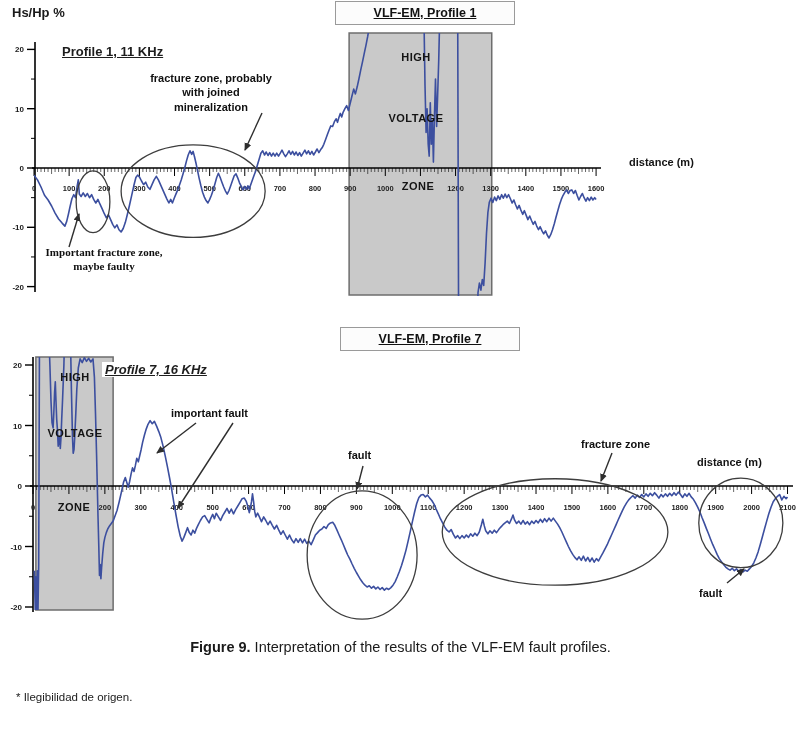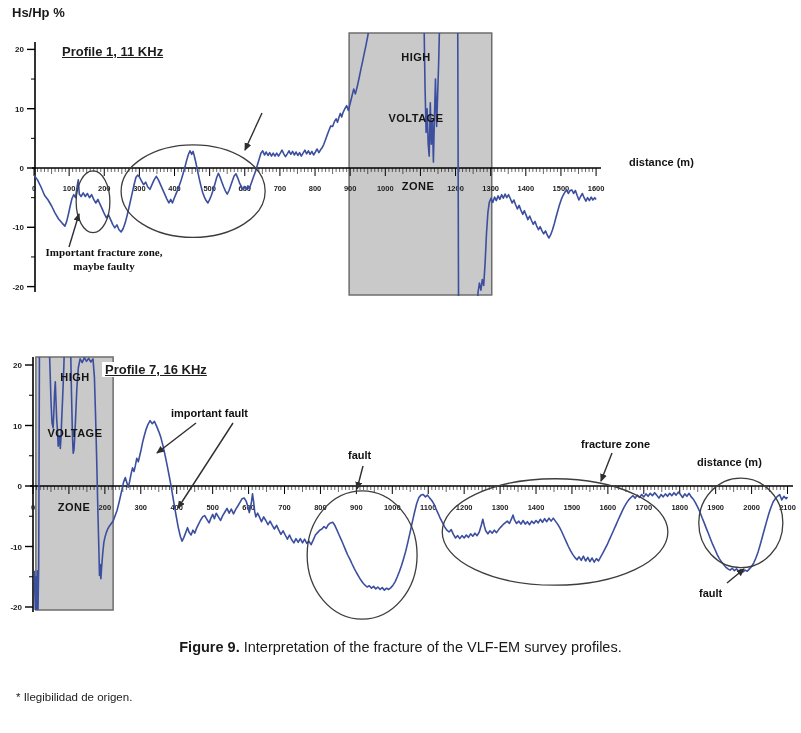--- a/index.html
+++ b/index.html
@@ -512,40 +512,49 @@
         <line x1="196" y1="423" x2="157" y2="453" stroke="#2e2e2e" stroke-width="1.4" marker-end="url(#ah)"></line>
         <line x1="233" y1="423" x2="178" y2="508" stroke="#2e2e2e" stroke-width="1.4" marker-end="url(#ah)"></line>
         <line x1="363" y1="466" x2="357" y2="489" stroke="#2e2e2e" stroke-width="1.4" marker-end="url(#ah)"></line>
         <line x1="612" y1="453" x2="601" y2="481" stroke="#2e2e2e" stroke-width="1.4" marker-end="url(#ah)"></line>
         <line x1="727" y1="583" x2="744" y2="569" stroke="#2e2e2e" stroke-width="1.4" marker-end="url(#ah)"></line>
       </g>
     </svg>
 
   <div class="abs hslabel" style="left:12px;top:5px;">Hs/Hp %</div>
 
+  <div class="abs title-box" style="left:335px;top:1px;width:178px;">
+    <span>VLF-EM, Profile 1</span>
+  </div>
   <div class="abs subtitle" style="left:62px;top:44px;">Profile 1, 11 KHz</div>
 
   <div class="abs zone-word" style="left:391px;top:51px;width:50px;">HIGH</div>
   <div class="abs zone-word" style="left:384px;top:112px;width:64px;">VOLTAGE</div>
   <div class="abs zone-word" style="left:392px;top:180px;width:52px;">ZONE</div>
 
+  <div class="abs anno" style="left:130px;top:71px;width:162px;">fracture zone, probably
+with joined
+mineralization</div>
   <div class="abs anno" style="left:28px;top:245px;width:152px;font-family:Liberation Serif, serif;">Important fracture zone,
 maybe faulty</div>
   <div class="abs dist" style="left:629px;top:156px;">distance (m)</div>
 
-  <div class="abs subtitle bg" style="left:102px;top:362px;">Profile 7, 16 KHz</div>
+  <div class="abs title-box" style="left:340px;top:327px;width:178px;">
+    <span>VLF-EM, Profile 7</span>
+  </div>
+  <div class="abs subtitle bg" style="left:102px;top:362px;font-style:italic;">Profile 7, 16 KHz</div>
 
   <div class="abs zone-word" style="left:52px;top:371px;width:46px;">HIGH</div>
   <div class="abs zone-word" style="left:40px;top:427px;width:70px;">VOLTAGE</div>
   <div class="abs zone-word" style="left:51px;top:501px;width:46px;">ZONE</div>
 
   <div class="abs anno left" style="left:171px;top:406px;">important fault</div>
   <div class="abs anno left" style="left:348px;top:448px;">fault</div>
   <div class="abs anno left" style="left:581px;top:437px;">fracture zone</div>
   <div class="abs anno left" style="left:699px;top:586px;">fault</div>
   <div class="abs dist" style="left:697px;top:456px;">distance (m)</div>
 
   <div class="abs caption" style="left:0;top:639px;">
-    <b>Figure 9.</b><span> Interpretation of the fracture of the VLF-EM survey profiles.</span>
+    <b>Figure 9.</b><span> Interpretation of the results of the VLF-EM fault profiles.</span>
   </div>
   <div class="abs footnote" style="left:16px;top:691px;">* Ilegibilidad de origen.</div>
 
 </div>
 
 </body></html>

